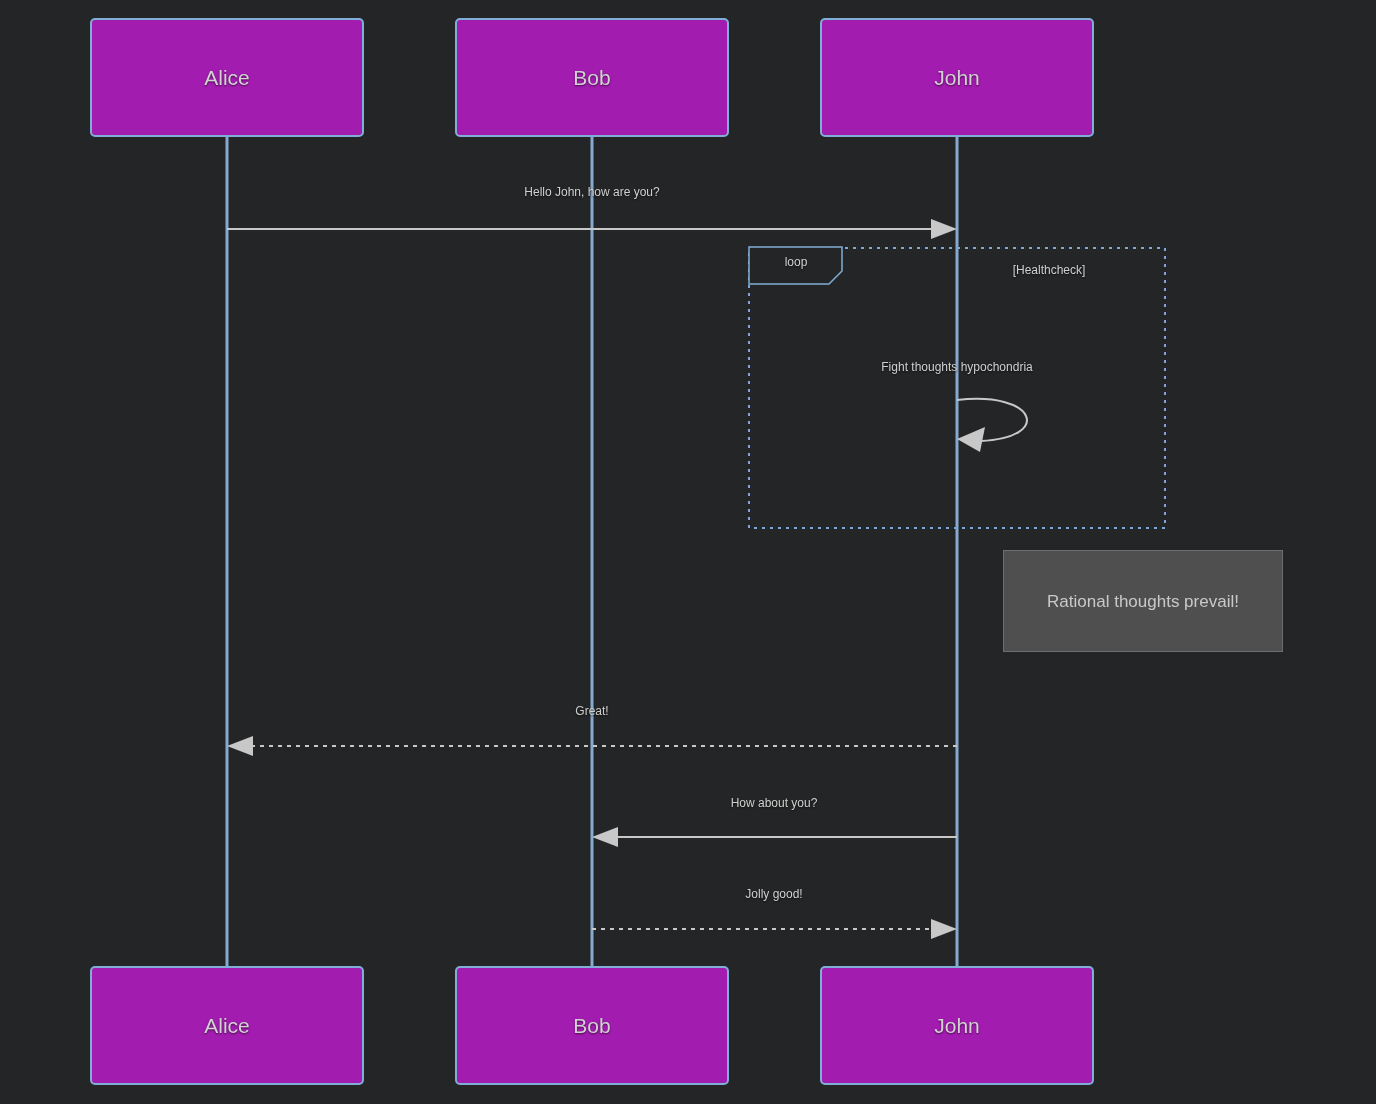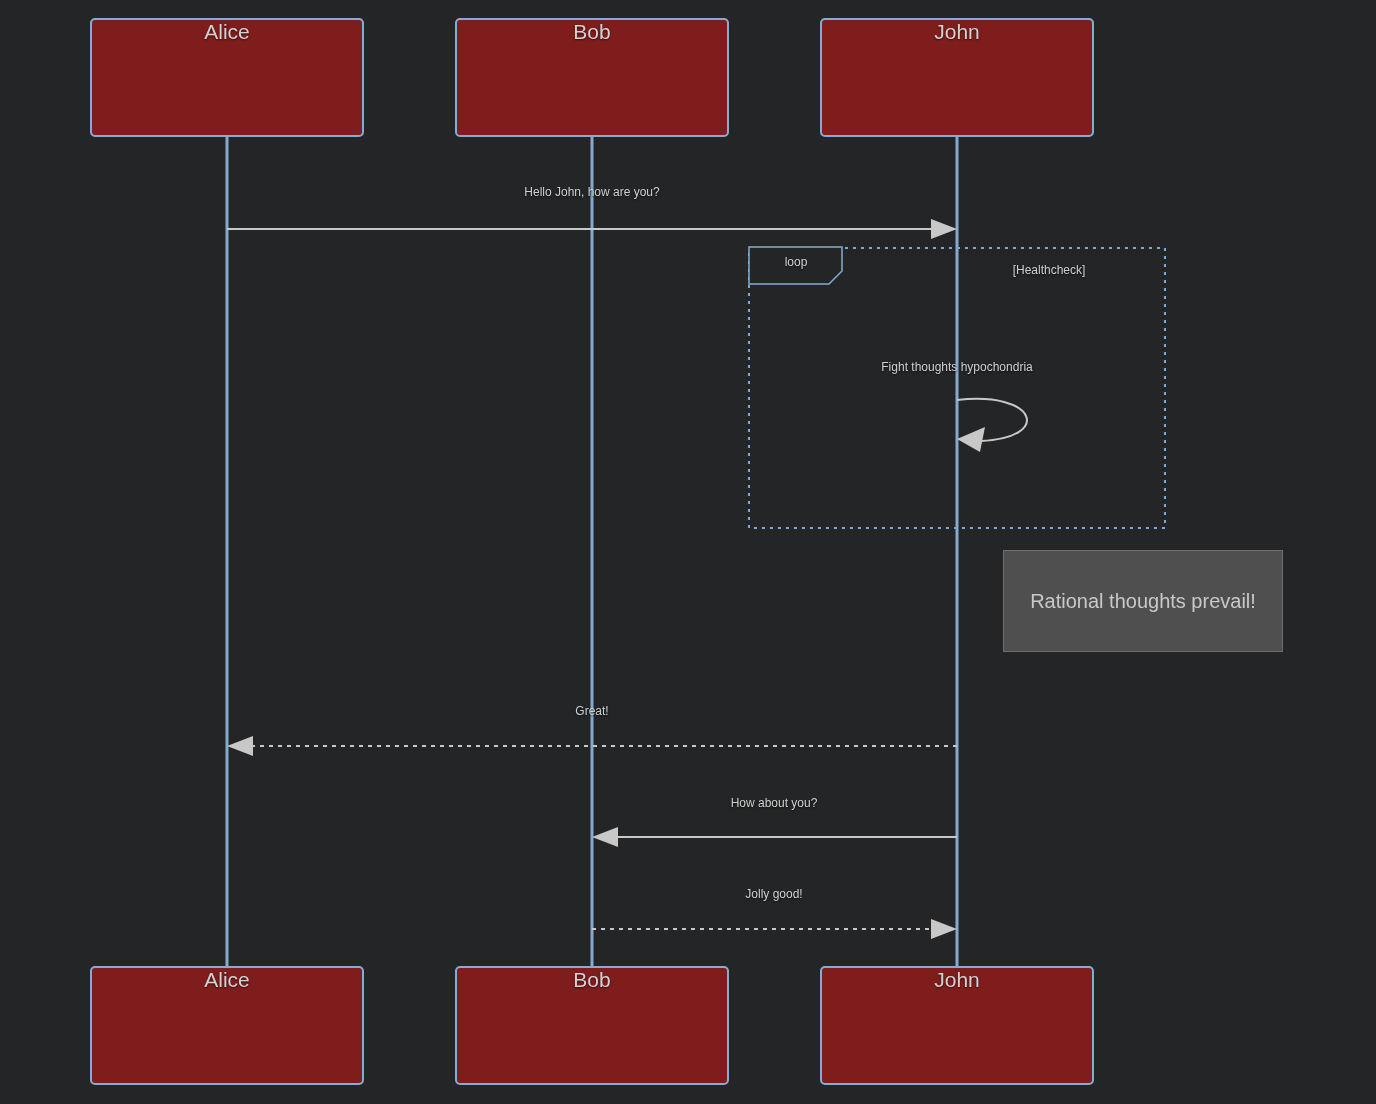--- a/index.html
+++ b/index.html
@@ -18,25 +18,26 @@
   .overlay {
     position: absolute;
     top: 0; left: 0;
     width: 1376px;
     height: 1104px;
   }
   .actor-box {
     position: absolute;
     width: 274px;
     height: 119px;
-    background: #7f1d1d;
+    background: #a21caf;
     border: 2px solid #81aed6;
     border-radius: 5px;
     box-sizing: border-box;
     display: flex;
+    align-items: center;
     justify-content: center;
     color: #d2d2d2;
     font-size: 21px;
     text-shadow: 0 1px 2px rgba(0,0,0,0.6);
   }
   .msg-label {
     position: absolute;
     transform: translate(-50%, -50%);
     white-space: nowrap;
     color: #d0d0d0;
@@ -53,21 +54,21 @@
     border: 1px solid #6d6d6d;
     box-sizing: border-box;
     display: flex;
     align-items: center;
     justify-content: center;
     text-align: center;
   }
   .note-text {
     max-width: 226px;
     color: #c9c9c9;
-    font-size: 20px;
+    font-size: 17px;
     line-height: 35px;
   }
 </style>
 </head>
 <body>
 
 <div class="canvas">
 
   <svg class="overlay" width="1376" height="1104" viewBox="0 0 1376 1104">
 

